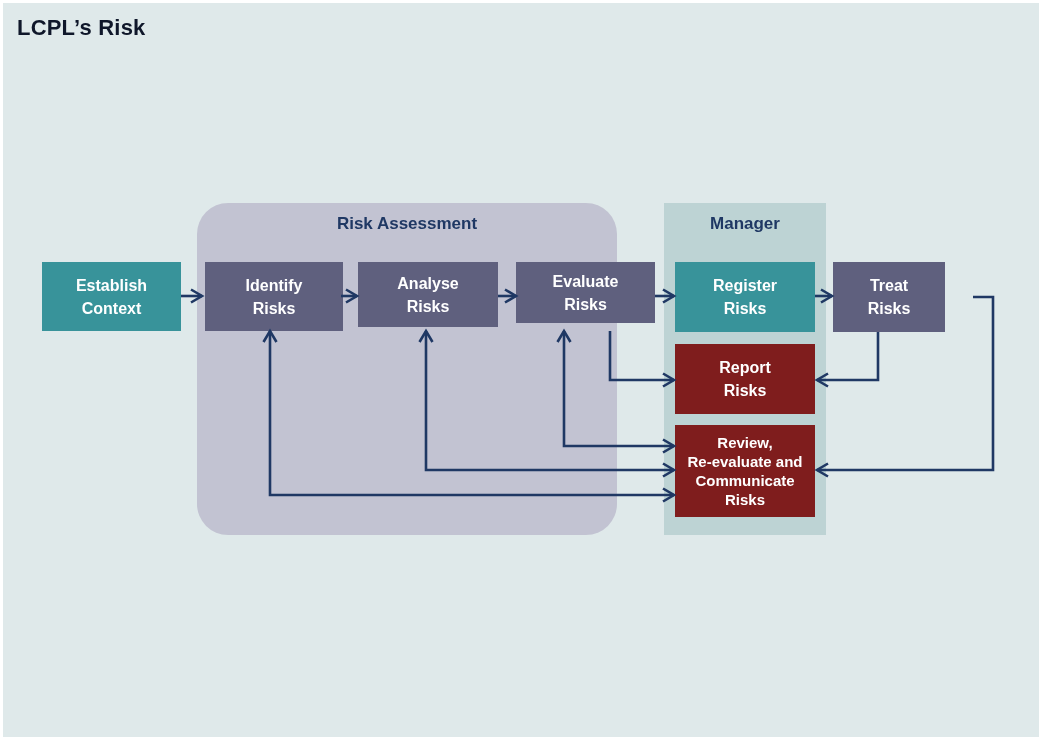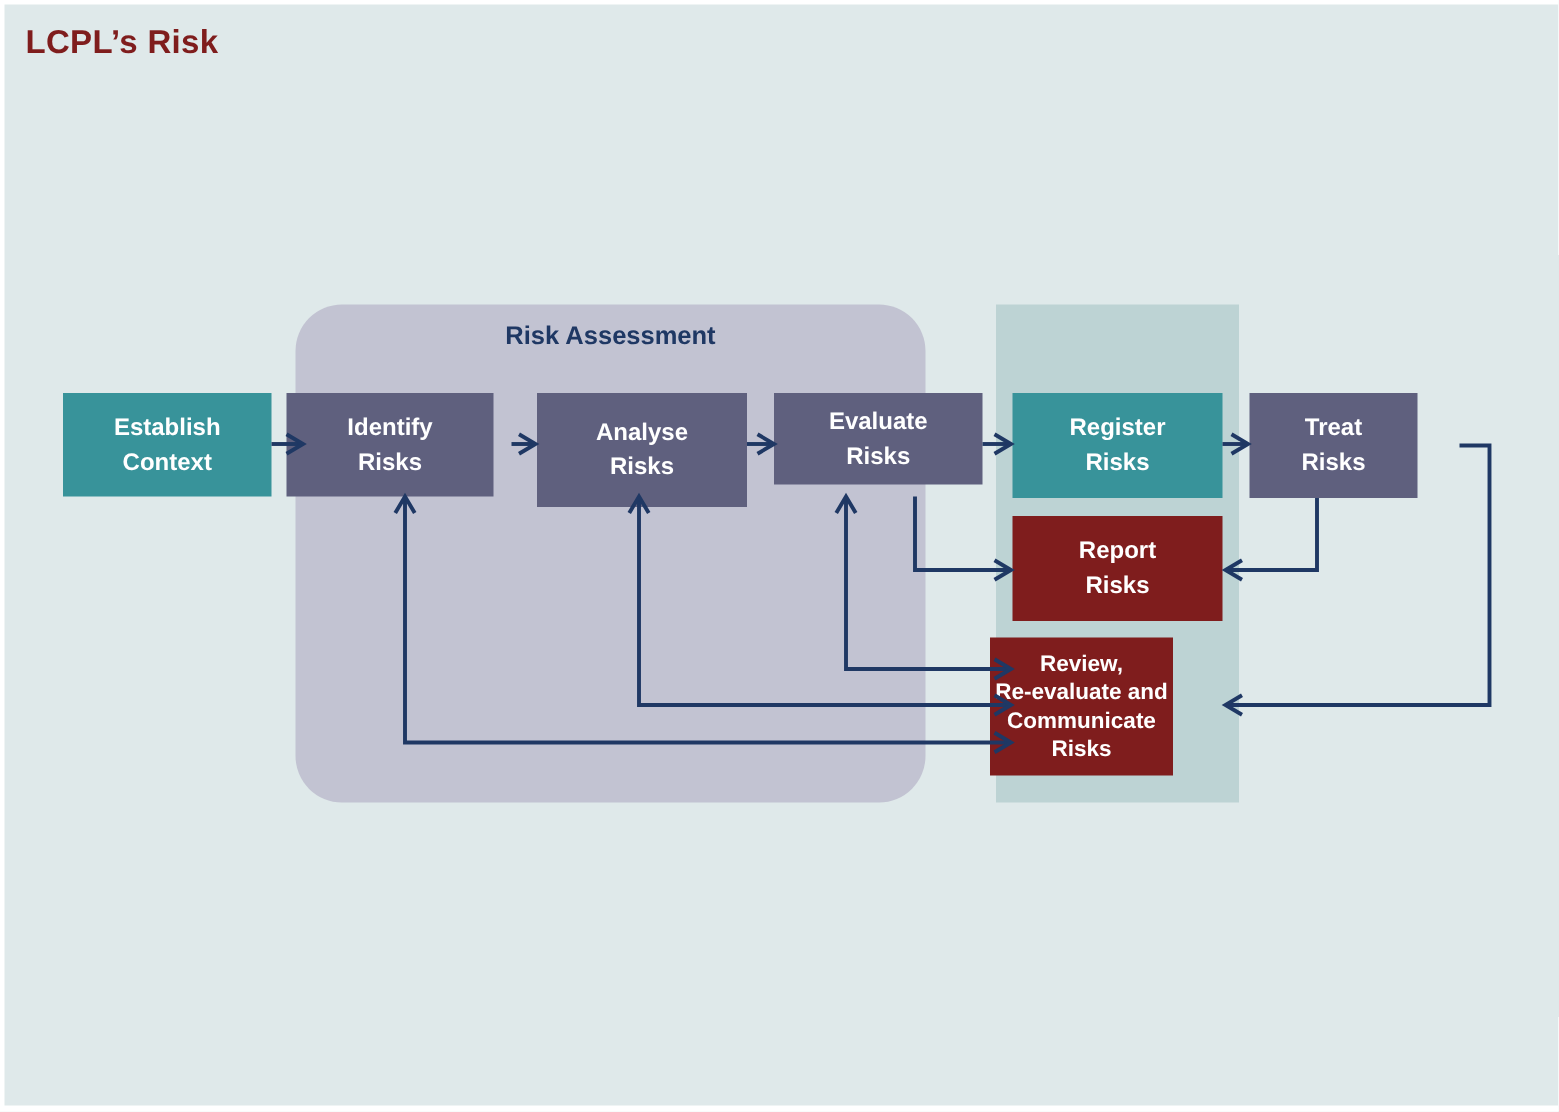--- a/index.html
+++ b/index.html
@@ -13,21 +13,21 @@
     overflow: hidden;
   }
   .panel {
     position: absolute;
     left: 3px; top: 3px; right: 0px; bottom: 4px;
     background: #DFE9EA;
   }
   .page-title {
     position: absolute;
     left: 17px; top: 13px;
-    color: #7f1d1d;
+    color: #0f172a;
     font-size: 22px;
     font-weight: bold;
     line-height: 29px;
     letter-spacing: 0.2px;
   }
   .group {
     position: absolute;
     top: 203px;
     height: 332px;
   }
@@ -78,54 +78,55 @@
   </div>
 
   <div class="group group-ra">
     <div class="group-heading">
       <div>Risk Assessment</div>
     </div>
   </div>
 
   <div class="group group-arm">
     <div class="group-heading">
+      <div>Manager</div>
     </div>
   </div>
 
   <div class="node teal" style="left:42px;top:262px;width:139px;height:69px">
     <span>Establish</span>
     <span>Context</span>
   </div>
 
-  <div class="node dark" style="left:191px;top:262px;width:138px;height:69px">
+  <div class="node dark" style="left:205px;top:262px;width:138px;height:69px">
     <span>Identify</span>
     <span>Risks</span>
   </div>
 
-  <div class="node dark" style="left:358px;top:262px;width:140px;height:76px">
+  <div class="node dark" style="left:358px;top:262px;width:140px;height:65px">
     <span>Analyse</span>
     <span>Risks</span>
   </div>
 
   <div class="node dark" style="left:516px;top:262px;width:139px;height:61px">
     <span>Evaluate</span>
     <span>Risks</span>
   </div>
 
   <div class="node teal" style="left:675px;top:262px;width:140px;height:70px">
     <span>Register</span>
     <span>Risks</span>
   </div>
 
   <div class="node muted" style="left:675px;top:344px;width:140px;height:70px">
     <span>Report</span>
     <span>Risks</span>
   </div>
 
-  <div class="node muted small" style="left:660px;top:425px;width:122px;height:92px">
+  <div class="node muted small" style="left:675px;top:425px;width:140px;height:92px">
     <span>Review,</span>
     <span>Re-evaluate and</span>
     <span>Communicate</span>
     <span>Risks</span>
   </div>
 
   <div class="node dark" style="left:833px;top:262px;width:112px;height:70px">
     <span>Treat</span>
     <span>Risks</span>
   </div>

